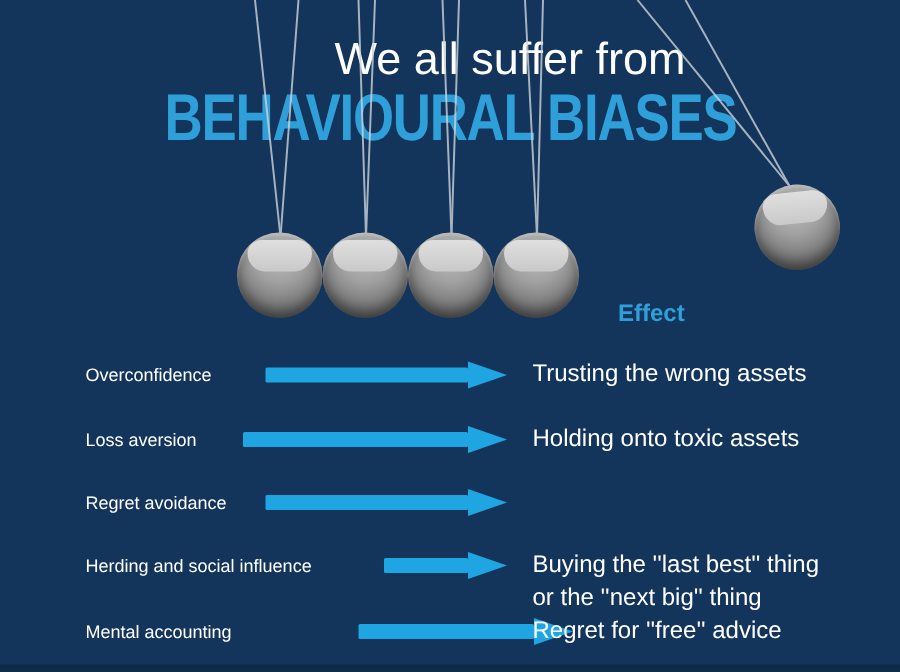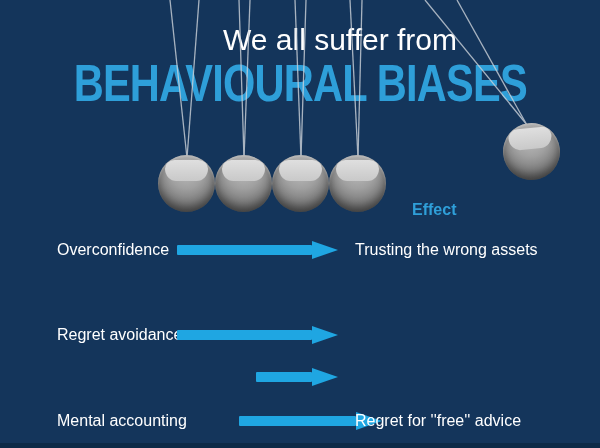--- a/index.html
+++ b/index.html
@@ -13,21 +13,21 @@
   }
   
   .title-small{
     position:absolute;top:25px;left:0;width:600px;
     text-align:center;color:#ffffff;
     font-size:30px;line-height:1;font-weight:400;z-index:2;margin-left:40px;
   }
   .title-big{
     position:absolute;top:57px;left:0;width:600px;
     text-align:center;color:#2e9fd9;
-    font-size:52px;line-height:1;font-weight:700;z-index:2;
+    font-size:44px;line-height:1;font-weight:700;z-index:2;
     white-space:nowrap;
   }
   .title-big .squeeze{
     display:inline-block;
     transform:scaleX(0.80);
     transform-origin:50% 50%;
     letter-spacing:-1px;
   }
   
   .strings{position:absolute;top:0;left:0;z-index:3;}
@@ -49,21 +49,21 @@
   .ball5{left:503px;top:123px;transform:rotate(-6deg);}
   
   .effect-header{
     position:absolute;left:412px;top:201px;
     color:#2f9fd9;font-size:16px;font-weight:700;z-index:2;
   }
   
   .row{position:absolute;left:0;width:600px;height:22px;z-index:2;}
   .row .bias{
     position:absolute;left:57px;top:0;height:22px;line-height:22px;
-    color:#ffffff;font-size:16px;white-space:nowrap;
+    color:#ffffff;font-size:12px;white-space:nowrap;
   }
   .row .effect{
     position:absolute;left:355px;top:0;
     color:#ffffff;font-size:16px;line-height:22px;
     white-space:pre-line;
   }
   .row1{top:239px;}
   .row2{top:282px;}
   .row3{top:324px;}
   .row4{top:366px;height:44px;}
@@ -136,34 +136,45 @@
 
   <div class="row row1">
     <span class="bias">Overconfidence</span>
     <div class="arrow">
         <div class="shaft"></div>
         <div class="head"></div>
       </div>
     <span class="effect">Trusting the wrong assets</span>
   </div>
 
+  <div class="row row2">
+    <span class="bias">Loss aversion</span>
+    <div class="arrow">
+        <div class="shaft"></div>
+        <div class="head"></div>
+      </div>
+    <span class="effect">Holding onto toxic assets</span>
+  </div>
 
   <div class="row row3">
     <span class="bias">Regret avoidance</span>
     <div class="arrow">
         <div class="shaft"></div>
         <div class="head"></div>
       </div>
   </div>
 
   <div class="row row4">
+    <span class="bias">Herding and social influence</span>
     <div class="arrow">
         <div class="shaft"></div>
         <div class="head"></div>
       </div>
+    <span class="effect">Buying the ''last best'' thing
+or the ''next big'' thing</span>
   </div>
 
   <div class="row row5">
     <span class="bias">Mental accounting</span>
     <div class="arrow">
         <div class="shaft"></div>
         <div class="head"></div>
       </div>
     <span class="effect">Regret for ''free'' advice</span>
   </div>

